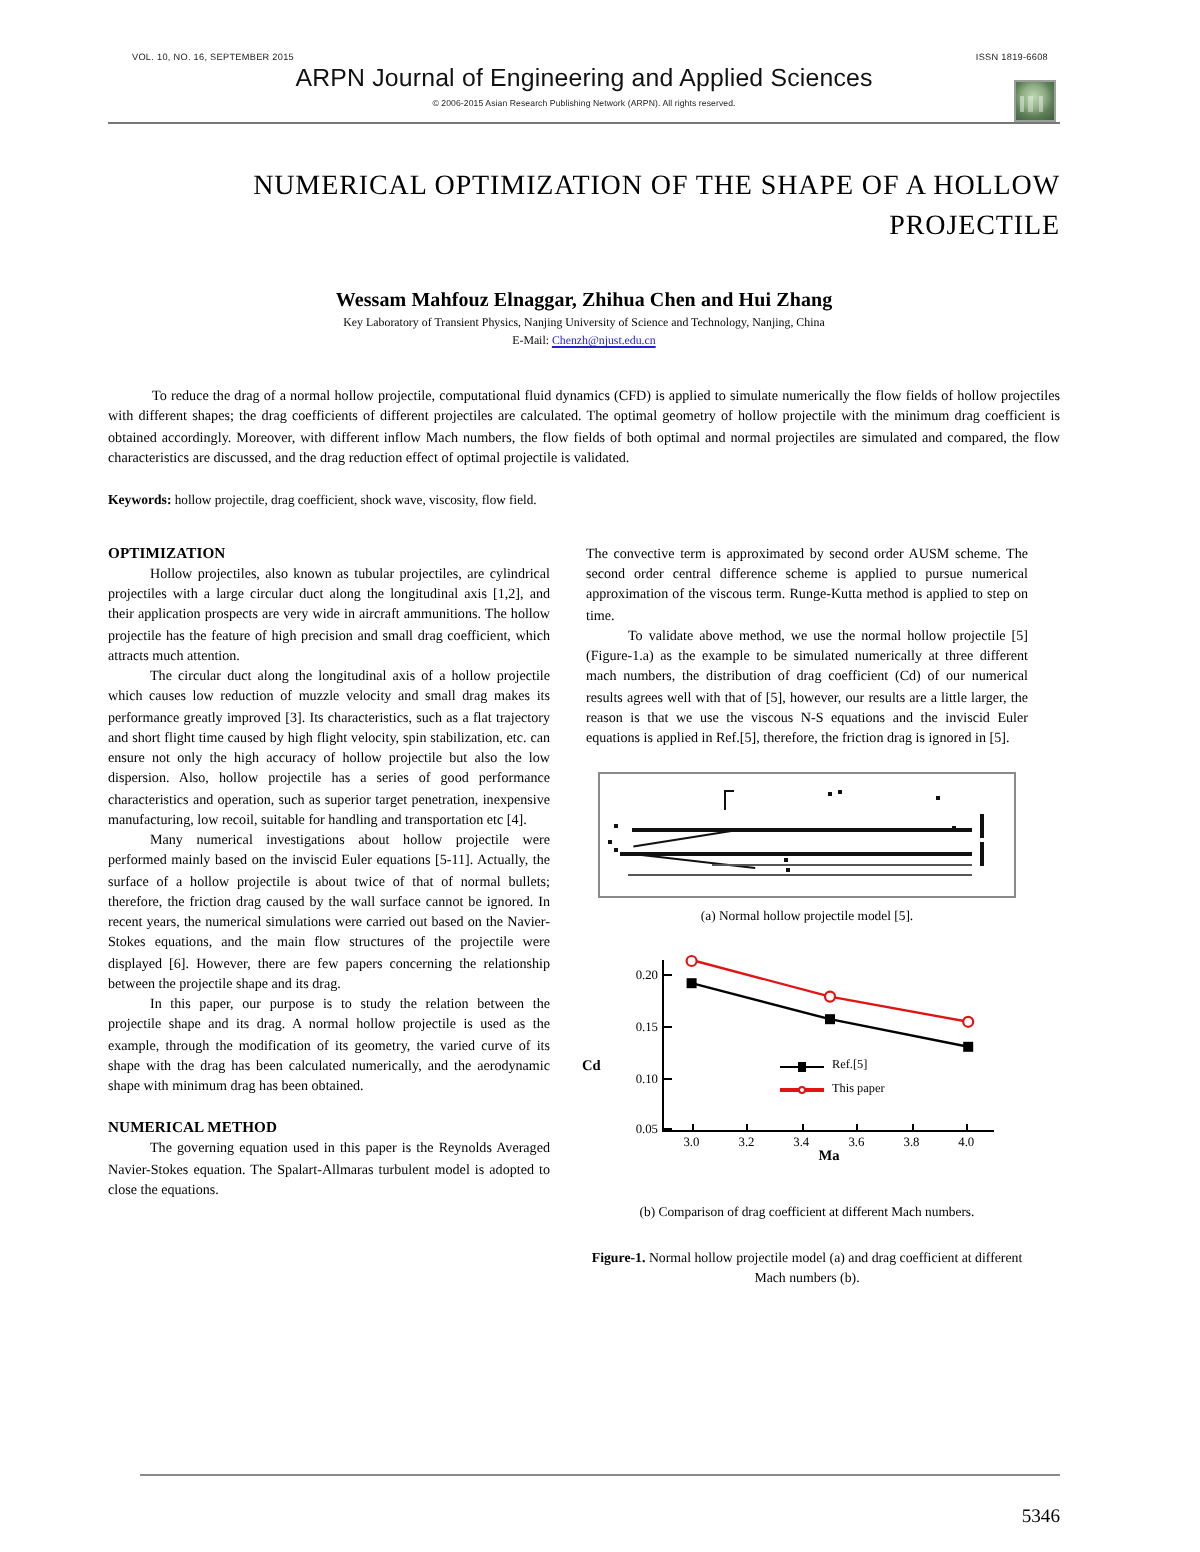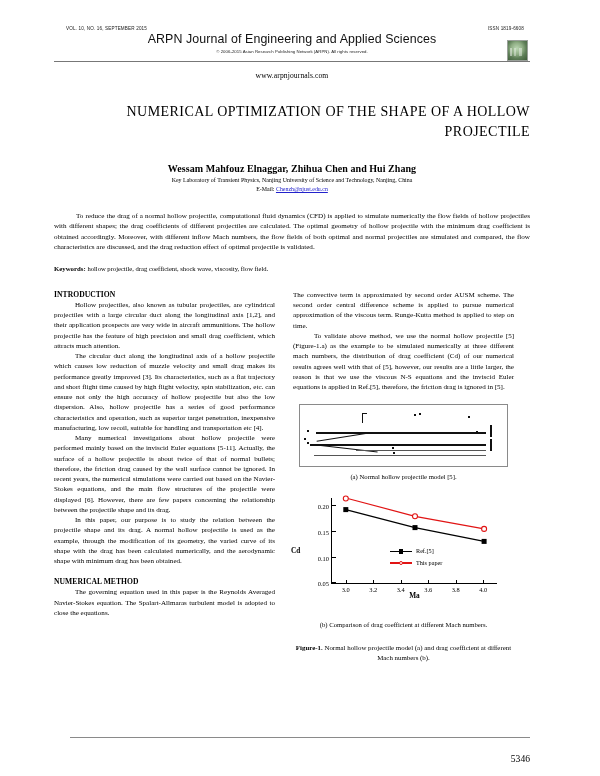--- a/index.html
+++ b/index.html
@@ -230,21 +230,20 @@
     <div class="mh-row1">
       <span>VOL. 10, NO. 16, SEPTEMBER 2015</span>
       <span>ISSN 1819-6608</span>
     </div>
     <div class="mh-center">
       <div class="mh-title">ARPN Journal of Engineering and Applied Sciences</div>
       <div class="mh-copy">© 2006-2015 Asian Research Publishing Network (ARPN). All rights reserved.</div>
     </div>
     <div class="mh-logo"></div>
     <div class="mh-rule"></div>
-    <div class="mh-url">www.arpnjournals.com</div>
   </div>
 
   <div class="doc-title">NUMERICAL OPTIMIZATION OF THE SHAPE OF A HOLLOW PROJECTILE</div>
   <div class="authors">Wessam Mahfouz Elnaggar, Zhihua Chen and Hui Zhang</div>
   <div class="affil">Key Laboratory of Transient Physics, Nanjing University of Science and Technology, Nanjing, China</div>
   <div class="email">
     <span>E-Mail:</span>
     <span class="mail">Chenzh@njust.edu.cn</span>
   </div>
 
@@ -252,21 +251,21 @@
     <div class="abstract-body">To reduce the drag of a normal hollow projectile, computational fluid dynamics (CFD) is applied to simulate numerically the flow fields of hollow projectiles with different shapes; the drag coefficients of different projectiles are calculated. The optimal geometry of hollow projectile with the minimum drag coefficient is obtained accordingly. Moreover, with different inflow Mach numbers, the flow fields of both optimal and normal projectiles are simulated and compared, the flow characteristics are discussed, and the drag reduction effect of optimal projectile is validated.</div>
     <div class="keywords">
       <b>Keywords:</b>
       <span>hollow projectile, drag coefficient, shock wave, viscosity, flow field.</span>
     </div>
   </div>
 
   <div class="cols">
 
     <div class="col">
-      <h3>INTRODUCTION</h3>
+      <h3>OPTIMIZATION</h3>
       <p>Hollow projectiles, also known as tubular projectiles, are cylindrical projectiles with a large circular duct along the longitudinal axis [1,2], and their application prospects are very wide in aircraft ammunitions. The hollow projectile has the feature of high precision and small drag coefficient, which attracts much attention.</p>
       <p>The circular duct along the longitudinal axis of a hollow projectile which causes low reduction of muzzle velocity and small drag makes its performance greatly improved [3]. Its characteristics, such as a flat trajectory and short flight time caused by high flight velocity, spin stabilization, etc. can ensure not only the high accuracy of hollow projectile but also the low dispersion. Also, hollow projectile has a series of good performance characteristics and operation, such as superior target penetration, inexpensive manufacturing, low recoil, suitable for handling and transportation etc [4].</p>
       <p>Many numerical investigations about hollow projectile were performed mainly based on the inviscid Euler equations [5-11]. Actually, the surface of a hollow projectile is about twice of that of normal bullets; therefore, the friction drag caused by the wall surface cannot be ignored. In recent years, the numerical simulations were carried out based on the Navier-Stokes equations, and the main flow structures of the projectile were displayed [6]. However, there are few papers concerning the relationship between the projectile shape and its drag.</p>
       <p>In this paper, our purpose is to study the relation between the projectile shape and its drag. A normal hollow projectile is used as the example, through the modification of its geometry, the varied curve of its shape with the drag has been calculated numerically, and the aerodynamic shape with minimum drag has been obtained.</p>
       <h3 class="spaced">NUMERICAL METHOD</h3>
       <p>The governing equation used in this paper is the Reynolds Averaged Navier-Stokes equation. The Spalart-Allmaras turbulent model is adopted to close the equations.</p>
     </div>
 
     <div class="col">
       <p class="noind">The convective term is approximated by second order AUSM scheme. The second order central difference scheme is applied to pursue numerical approximation of the viscous term. Runge-Kutta method is applied to step on time.</p>

